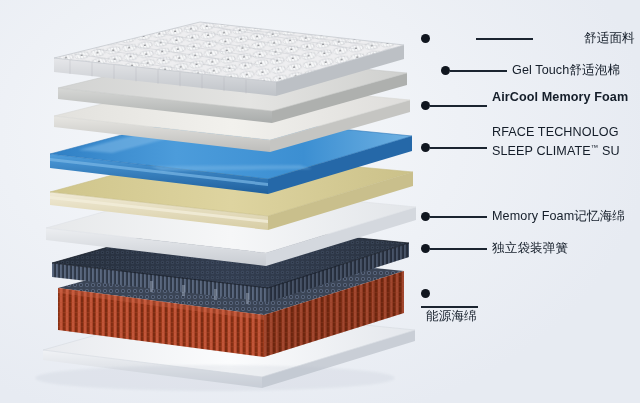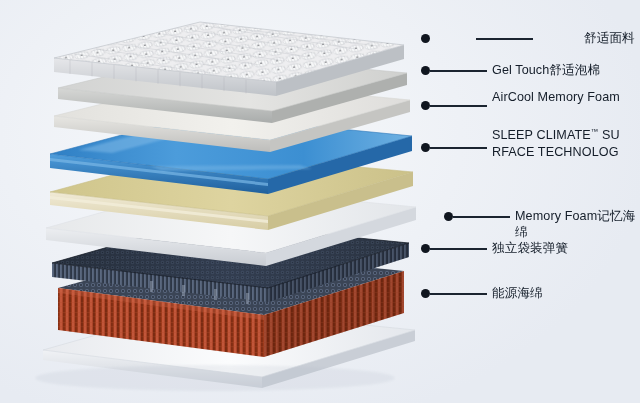--- a/index.html
+++ b/index.html
@@ -296,45 +296,45 @@
       <ellipse cx="215" cy="378" rx="180" ry="13" fill="#aeb6c4" opacity=".16" filter="url(#soft)"></ellipse>
     </svg>
   </div>
 
   <div id="callouts">
       <div class="callout" style="left: 421px; top: 30px; gap: 46px;">
         <span class="dot" style="margin-top: 4px;"></span>
         <span class="lead" style="width: 57px; margin-top: 8px;"></span>
         <span class="ctext"><span class="ln">舒适面料</span></span>
       </div>
-      <div class="callout" style="left: 421px; top: 62px;">
+      <div class="callout" style="left: 441px; top: 62px;">
         <span class="dot" style="margin-top: 4px;"></span>
         <span class="lead" style="width: 57px; margin-top: 8px;"></span>
         <span class="ctext"><span class="ln">Gel Touch舒适泡棉</span></span>
       </div>
-      <div class="callout" style="left: 421px; top: 89px;">
+      <div class="callout" style="left: 421px; top: 89px; font-weight: bold;">
         <span class="dot" style="margin-top: 12px;"></span>
         <span class="lead" style="width: 57px; margin-top: 16px;"></span>
         <span class="ctext"><span class="ln">AirCool Memory Foam</span></span>
       </div>
       <div class="callout" style="left: 421px; top: 124px;">
         <span class="dot" style="margin-top: 19px;"></span>
         <span class="lead" style="width: 57px; margin-top: 23px;"></span>
-        <span class="ctext"><span class="ln">SLEEP CLIMATE<span class="tm">™</span> SU</span><span class="ln">RFACE TECHNOLOG</span></span>
-      </div>
-      <div class="callout" style="left: 444px; top: 208px;">
+        <span class="ctext"><span class="ln">RFACE TECHNOLOG</span><span class="ln">SLEEP CLIMATE<span class="tm">™</span> SU</span></span>
+      </div>
+      <div class="callout" style="left: 421px; top: 208px;">
         <span class="dot" style="margin-top: 4px;"></span>
         <span class="lead" style="width: 57px; margin-top: 8px;"></span>
         <span class="ctext"><span class="ln">Memory Foam记忆海绵</span></span>
       </div>
       <div class="callout" style="left: 421px; top: 240px;">
         <span class="dot" style="margin-top: 4px;"></span>
         <span class="lead" style="width: 57px; margin-top: 8px;"></span>
         <span class="ctext"><span class="ln">独立袋装弹簧</span></span>
       </div>
-      <div class="callout" style="left: 421px; top: 285px;">
+      <div class="callout" style="left: 421px; top: 285px; flex-direction: column;">
         <span class="dot" style="margin-top: 4px;"></span>
         <span class="lead" style="width: 57px; margin-top: 8px;"></span>
         <span class="ctext"><span class="ln">能源海绵</span></span>
       </div>
     </div>
 
 </div>
 
 </body></html>

